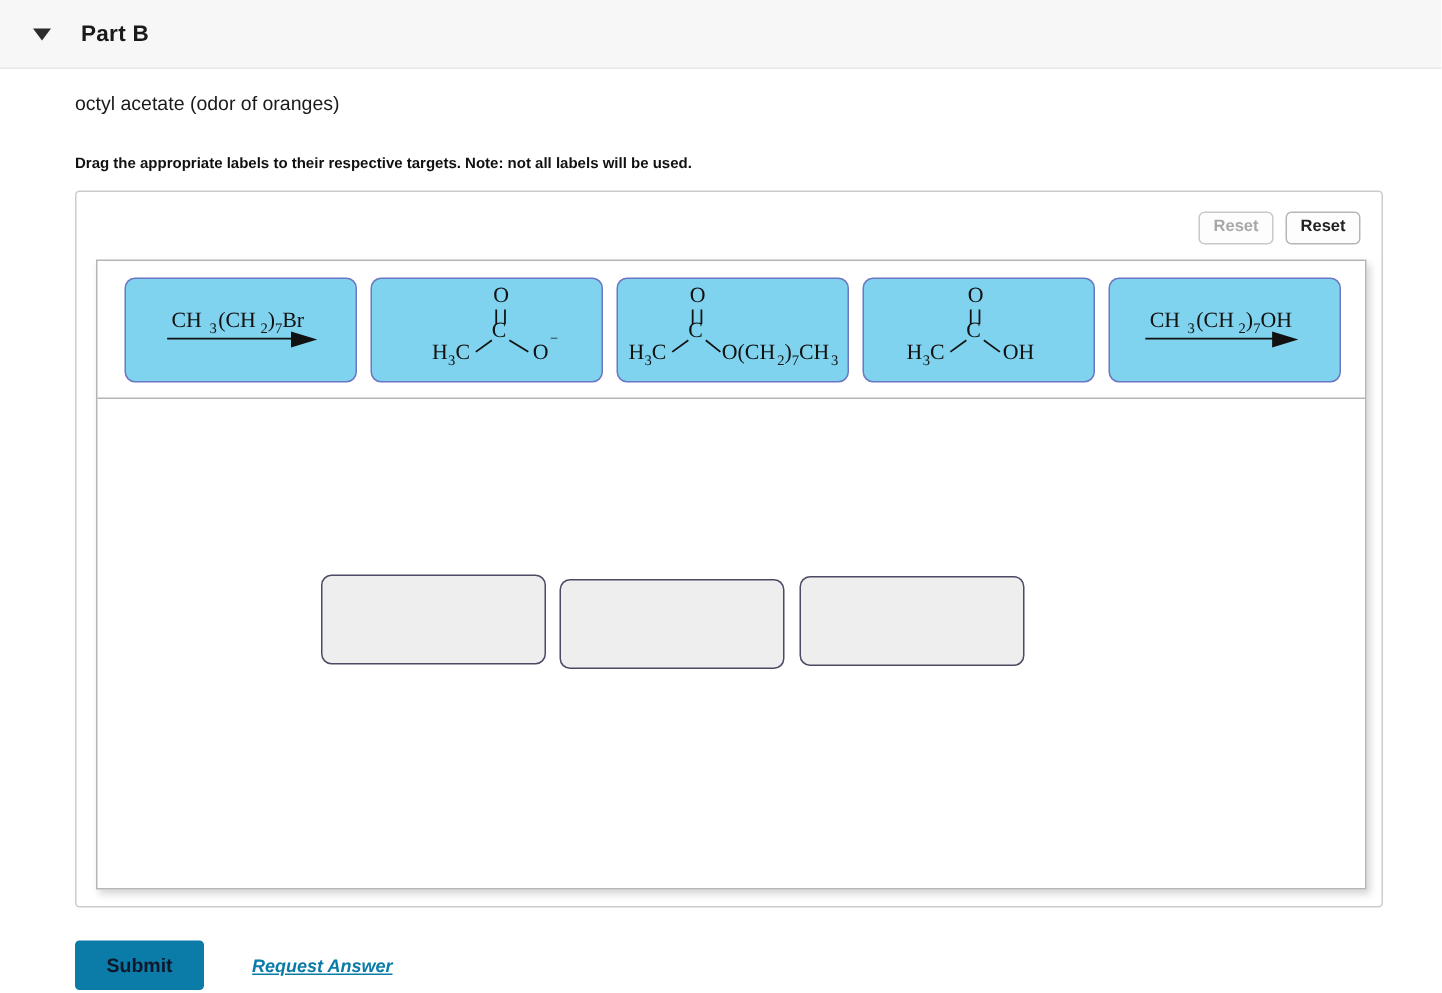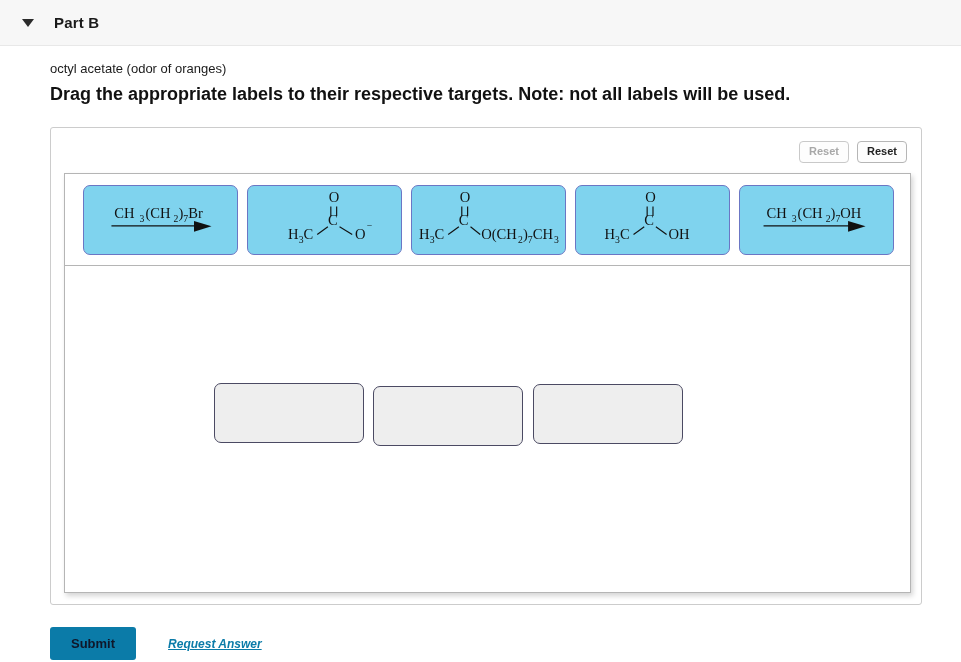--- a/index.html
+++ b/index.html
@@ -42,24 +42,24 @@
     color: #1a1a1a;
   }
 
   
   .prompt-area {
     padding: 15px 0 0 50px;
   }
   .subject-line {
     font-size: 13px;
     color: #1a1a1a;
-    margin-bottom: 8px;
+    margin-bottom: 28px;
   }
   .instruction-line {
-    font-size: 18px;
+    font-size: 10px;
     font-weight: bold;
     color: #111;
   }
 
   
   .dnd-card {
     position: absolute;
     left: 50px;
     top: 127px;
     width: 872px;

